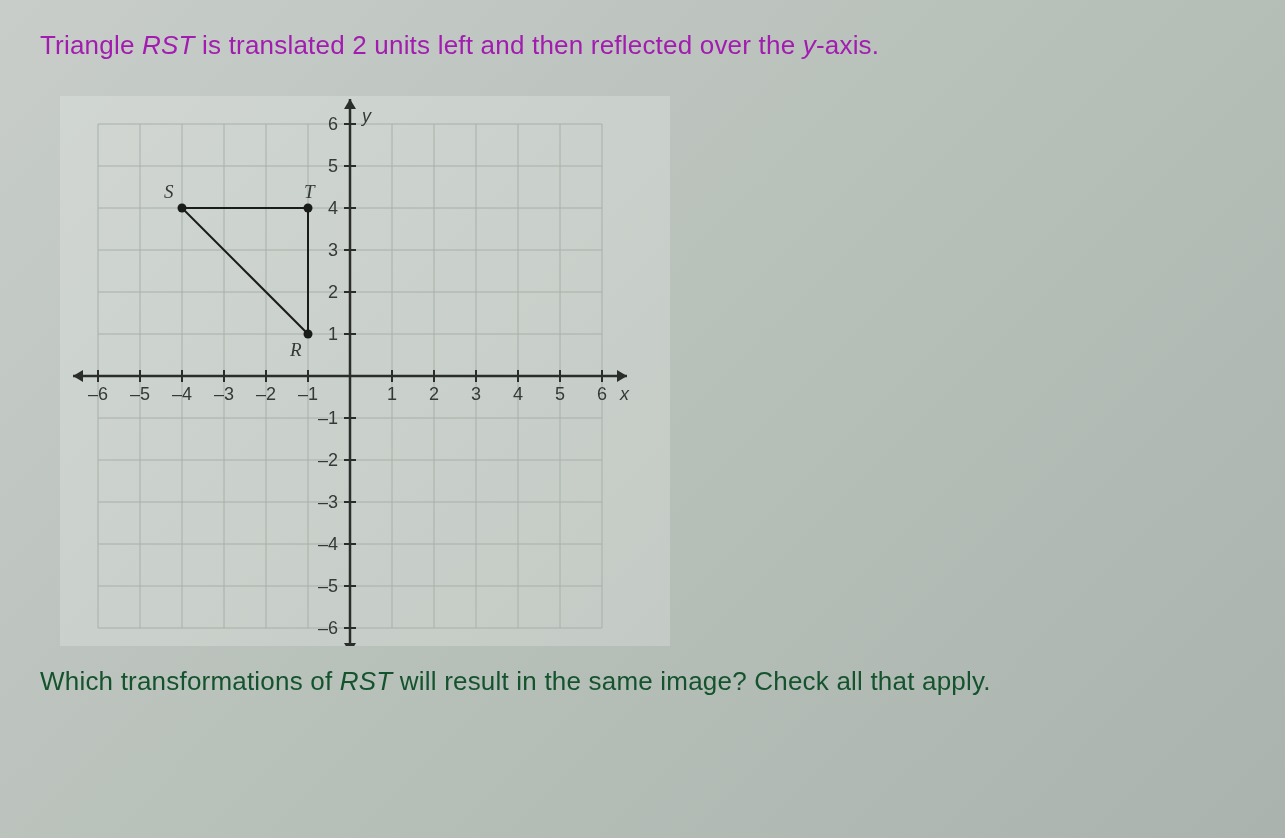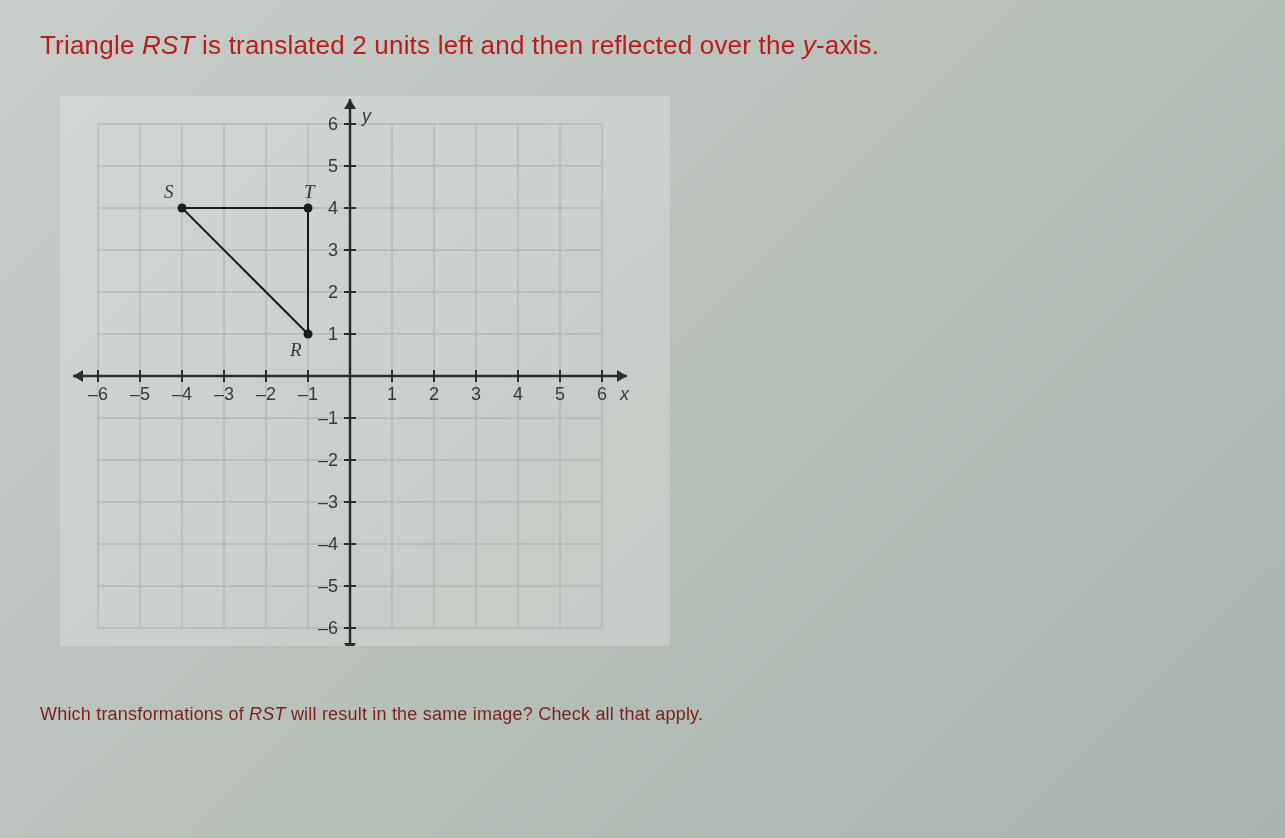--- a/index.html
+++ b/index.html
@@ -11,44 +11,44 @@
       font-family: Arial, Helvetica, sans-serif;
       background: linear-gradient(135deg, #c8cdc9 0%, #b8c0ba 50%, #aab3ad 100%);
       padding: 30px 40px;
       width: 1285px;
       height: 838px;
       color: #3a3f3c;
       position: relative;
     }
     .question-top {
       font-size: 26px;
-      color: #b91c1c;
+      color: #a21caf;
       margin-bottom: 35px;
       letter-spacing: 0.2px;
       font-style: italic;
     }
     .question-top .plain {
       font-style: normal;
     }
     .chart-wrap {
       position: relative;
       width: 610px;
       height: 550px;
       margin-left: 20px;
       background: rgba(245, 247, 244, 0.25);
     }
     .chart-svg {
       width: 100%;
       height: 100%;
       display: block;
     }
     .question-bottom {
-      font-size: 18px;
-      color: #7f1d1d;
-      margin-top: 58px;
+      font-size: 26px;
+      color: #14532d;
+      margin-top: 20px;
       letter-spacing: 0.2px;
     }
     .question-bottom .ital {
       font-style: italic;
     }
     .grid-line {
       stroke: #a8b0aa;
       stroke-width: 1;
     }
     .axis-line {

